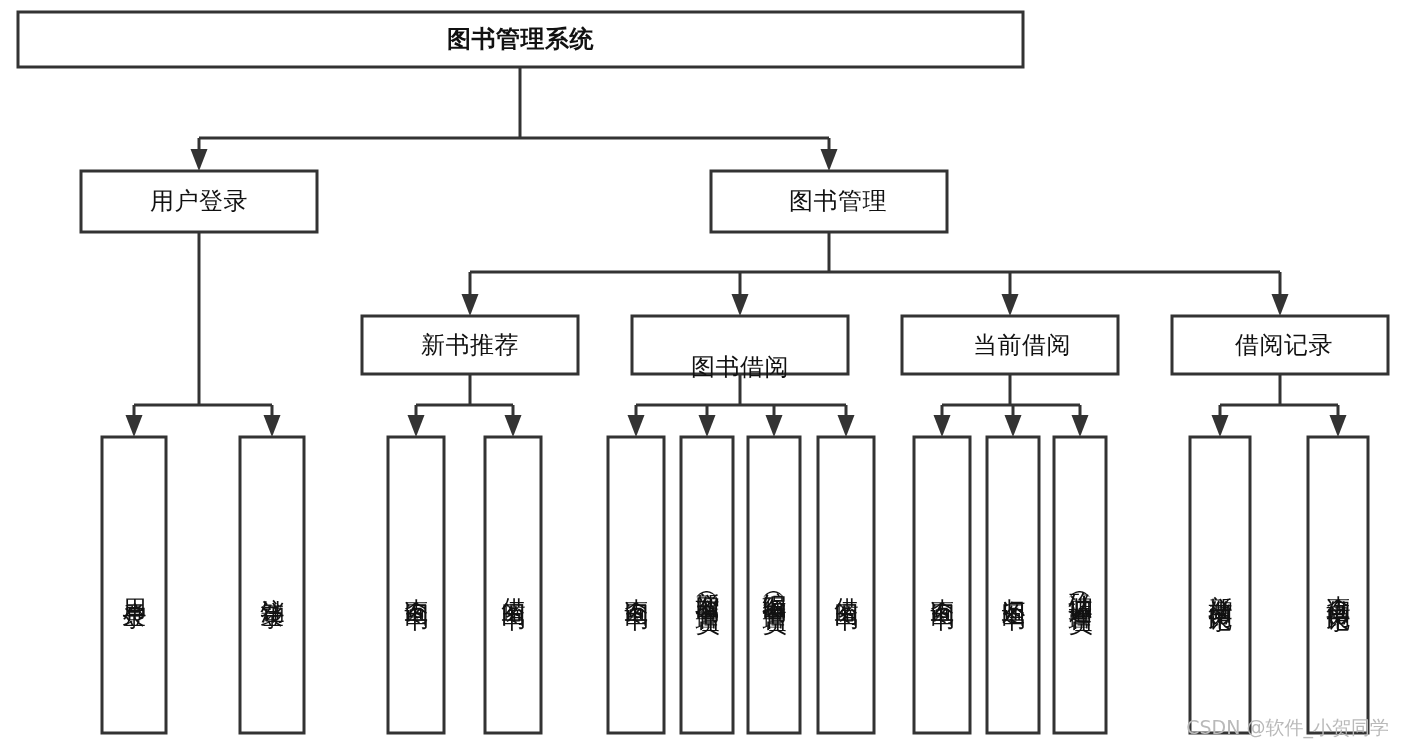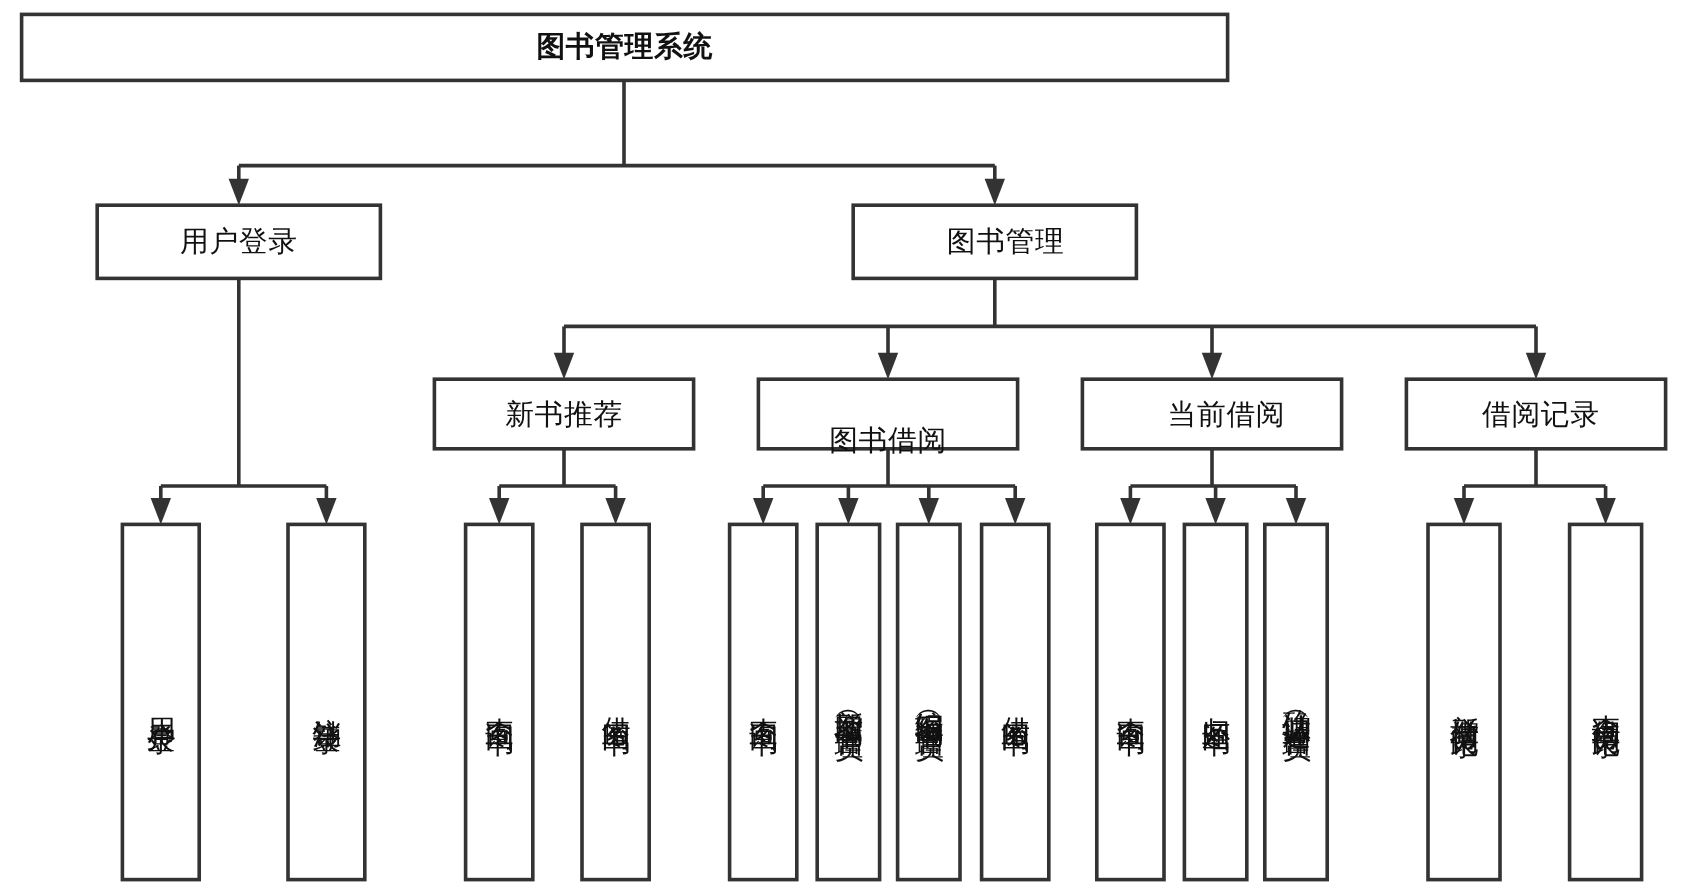--- a/index.html
+++ b/index.html
@@ -168,13 +168,14 @@
       <div class="node-label vertical" style="left: 681px; top: 437px; width: 52px; height: 296px;">新增图书（管理员）</div>
       <div class="node-label vertical" style="left: 748px; top: 437px; width: 52px; height: 296px;">编辑图书（管理员）</div>
       <div class="node-label vertical" style="left: 818px; top: 437px; width: 56px; height: 296px;">借阅图书</div>
       <div class="node-label vertical" style="left: 914px; top: 437px; width: 56px; height: 296px;">查询图书</div>
       <div class="node-label vertical" style="left: 987px; top: 437px; width: 52px; height: 296px;">归还图书</div>
       <div class="node-label vertical" style="left: 1054px; top: 437px; width: 52px; height: 296px;">确认归还（管理员）</div>
       <div class="node-label vertical" style="left: 1190px; top: 437px; width: 60px; height: 296px;">新增借阅记录</div>
       <div class="node-label vertical" style="left: 1308px; top: 437px; width: 60px; height: 296px;">查询借阅记录</div>
     </div>
 
+  <div class="watermark">CSDN @软件_小贺同学</div>
 </div>
 
 </body></html>

